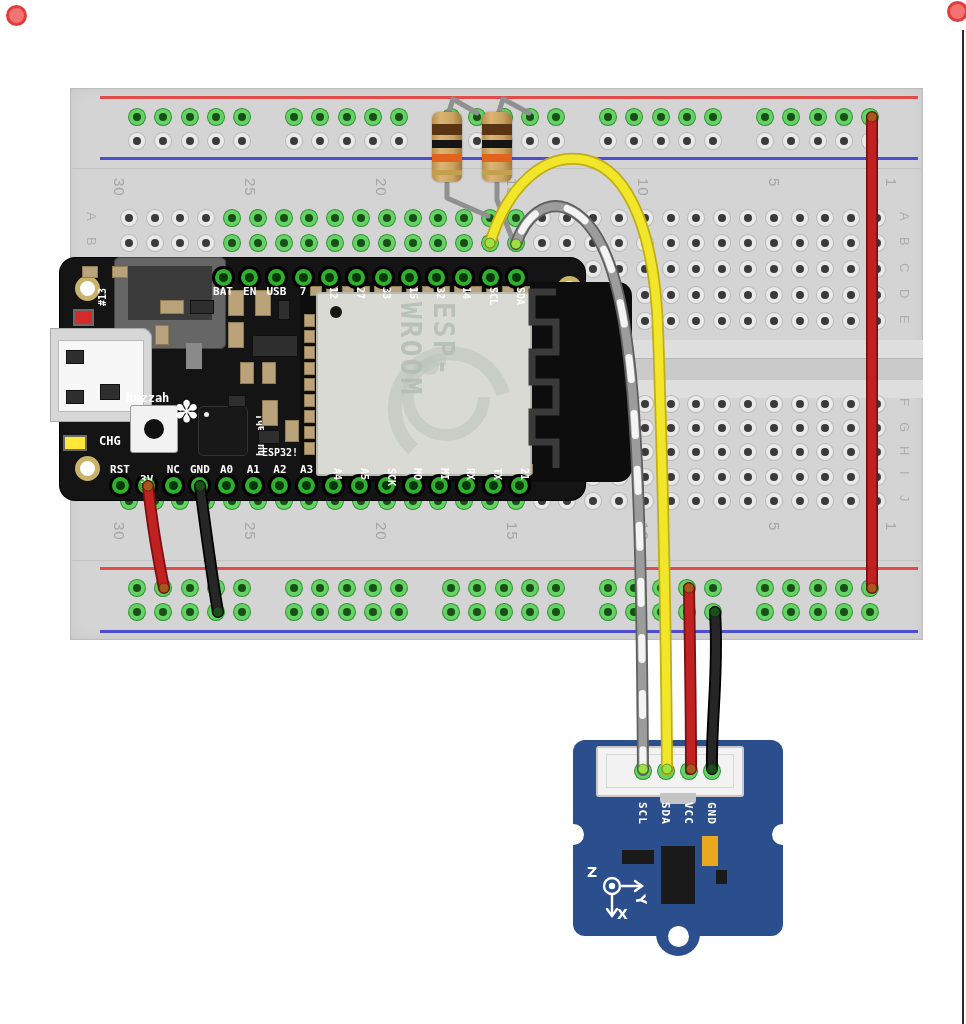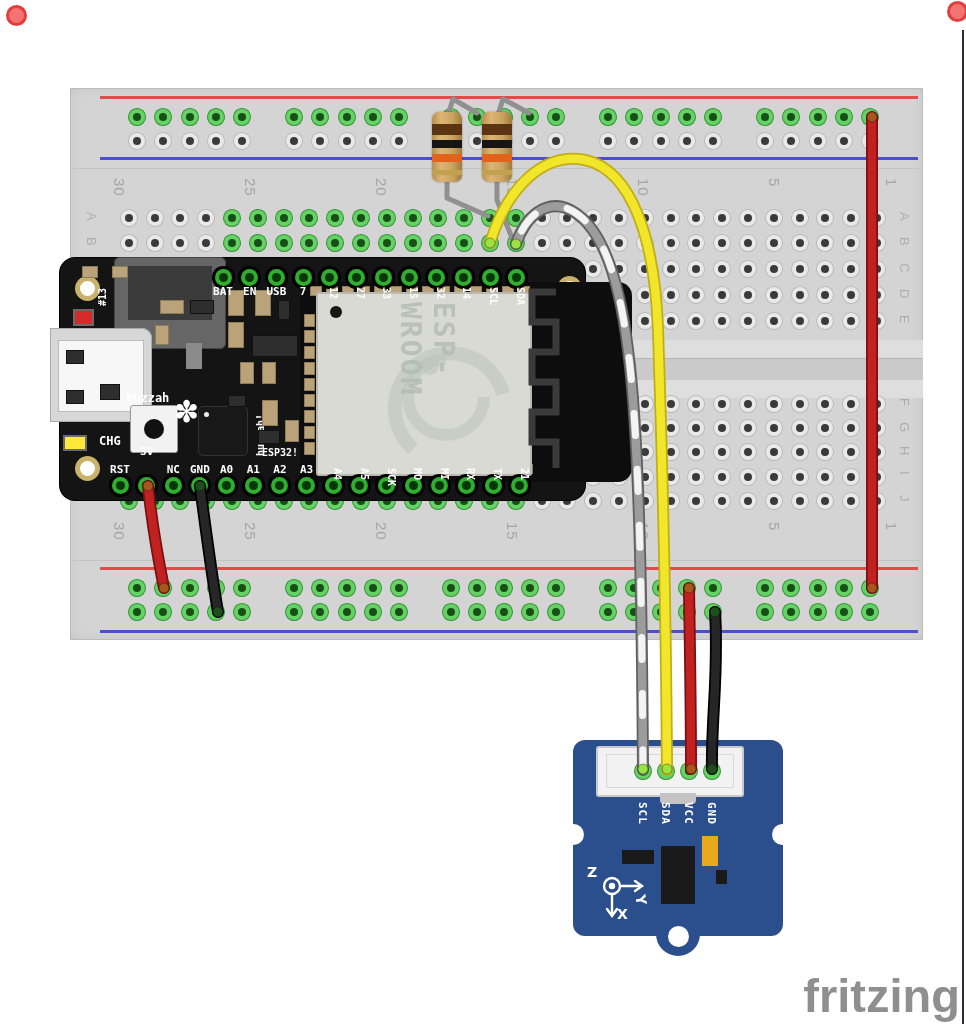--- a/index.html
+++ b/index.html
@@ -692,21 +692,21 @@
         <div class="plab-v" style="left: 385.6px; top: 29px;">32</div>
         <div class="bpin" style="left: 398.8px; top: 14.5px;"></div>
         <div class="plab-v" style="left: 412.3px; top: 29px;">14</div>
         <div class="bpin" style="left: 425.5px; top: 14.5px;"></div>
         <div class="plab-v" style="left: 439px; top: 29px;">SCL</div>
         <div class="bpin" style="left: 452.2px; top: 14.5px;"></div>
         <div class="plab-v" style="left: 465.7px; top: 29px;">SDA</div>
         <div class="bpin" style="left: 55.5px; top: 222.5px;"></div>
         <div class="plab-h" style="left: 44px; top: 205px;">RST</div>
         <div class="bpin" style="left: 82.15px; top: 222.5px;"></div>
-        <div class="plab-h" style="left: 70.65px; top: 187px;">3V</div>
+        <div class="plab-h" style="left: 70.65px; top: 215px;">3V</div>
         <div class="bpin" style="left: 108.8px; top: 222.5px;"></div>
         <div class="plab-h" style="left: 97.3px; top: 205px;">NC</div>
         <div class="bpin" style="left: 135.45px; top: 222.5px;"></div>
         <div class="plab-h" style="left: 123.95px; top: 205px;">GND</div>
         <div class="bpin" style="left: 162.1px; top: 222.5px;"></div>
         <div class="plab-h" style="left: 150.6px; top: 205px;">A0</div>
         <div class="bpin" style="left: 188.75px; top: 222.5px;"></div>
         <div class="plab-h" style="left: 177.25px; top: 205px;">A1</div>
         <div class="bpin" style="left: 215.4px; top: 222.5px;"></div>
         <div class="plab-h" style="left: 203.9px; top: 205px;">A2</div>
@@ -812,14 +812,13 @@
       <circle cx="164" cy="588" r="5" fill="#a8551e"></circle>
       <circle cx="200" cy="486" r="5" fill="#1d4f1d"></circle>
       <circle cx="218" cy="612" r="5" fill="#1d4f1d"></circle>
       <circle cx="689" cy="588" r="5" fill="#a8551e"></circle>
       <circle cx="691" cy="769" r="5" fill="#a8551e"></circle>
       <circle cx="715" cy="612" r="5" fill="#1d4f1d"></circle>
       <circle cx="712" cy="769" r="5" fill="#1d4f1d"></circle>
     </g>
   </svg>
 
-  <div id="watermark" class="z6" style="color: rgb(143, 143, 143);">fritzing</div>
 </div>
 
 </body></html>

